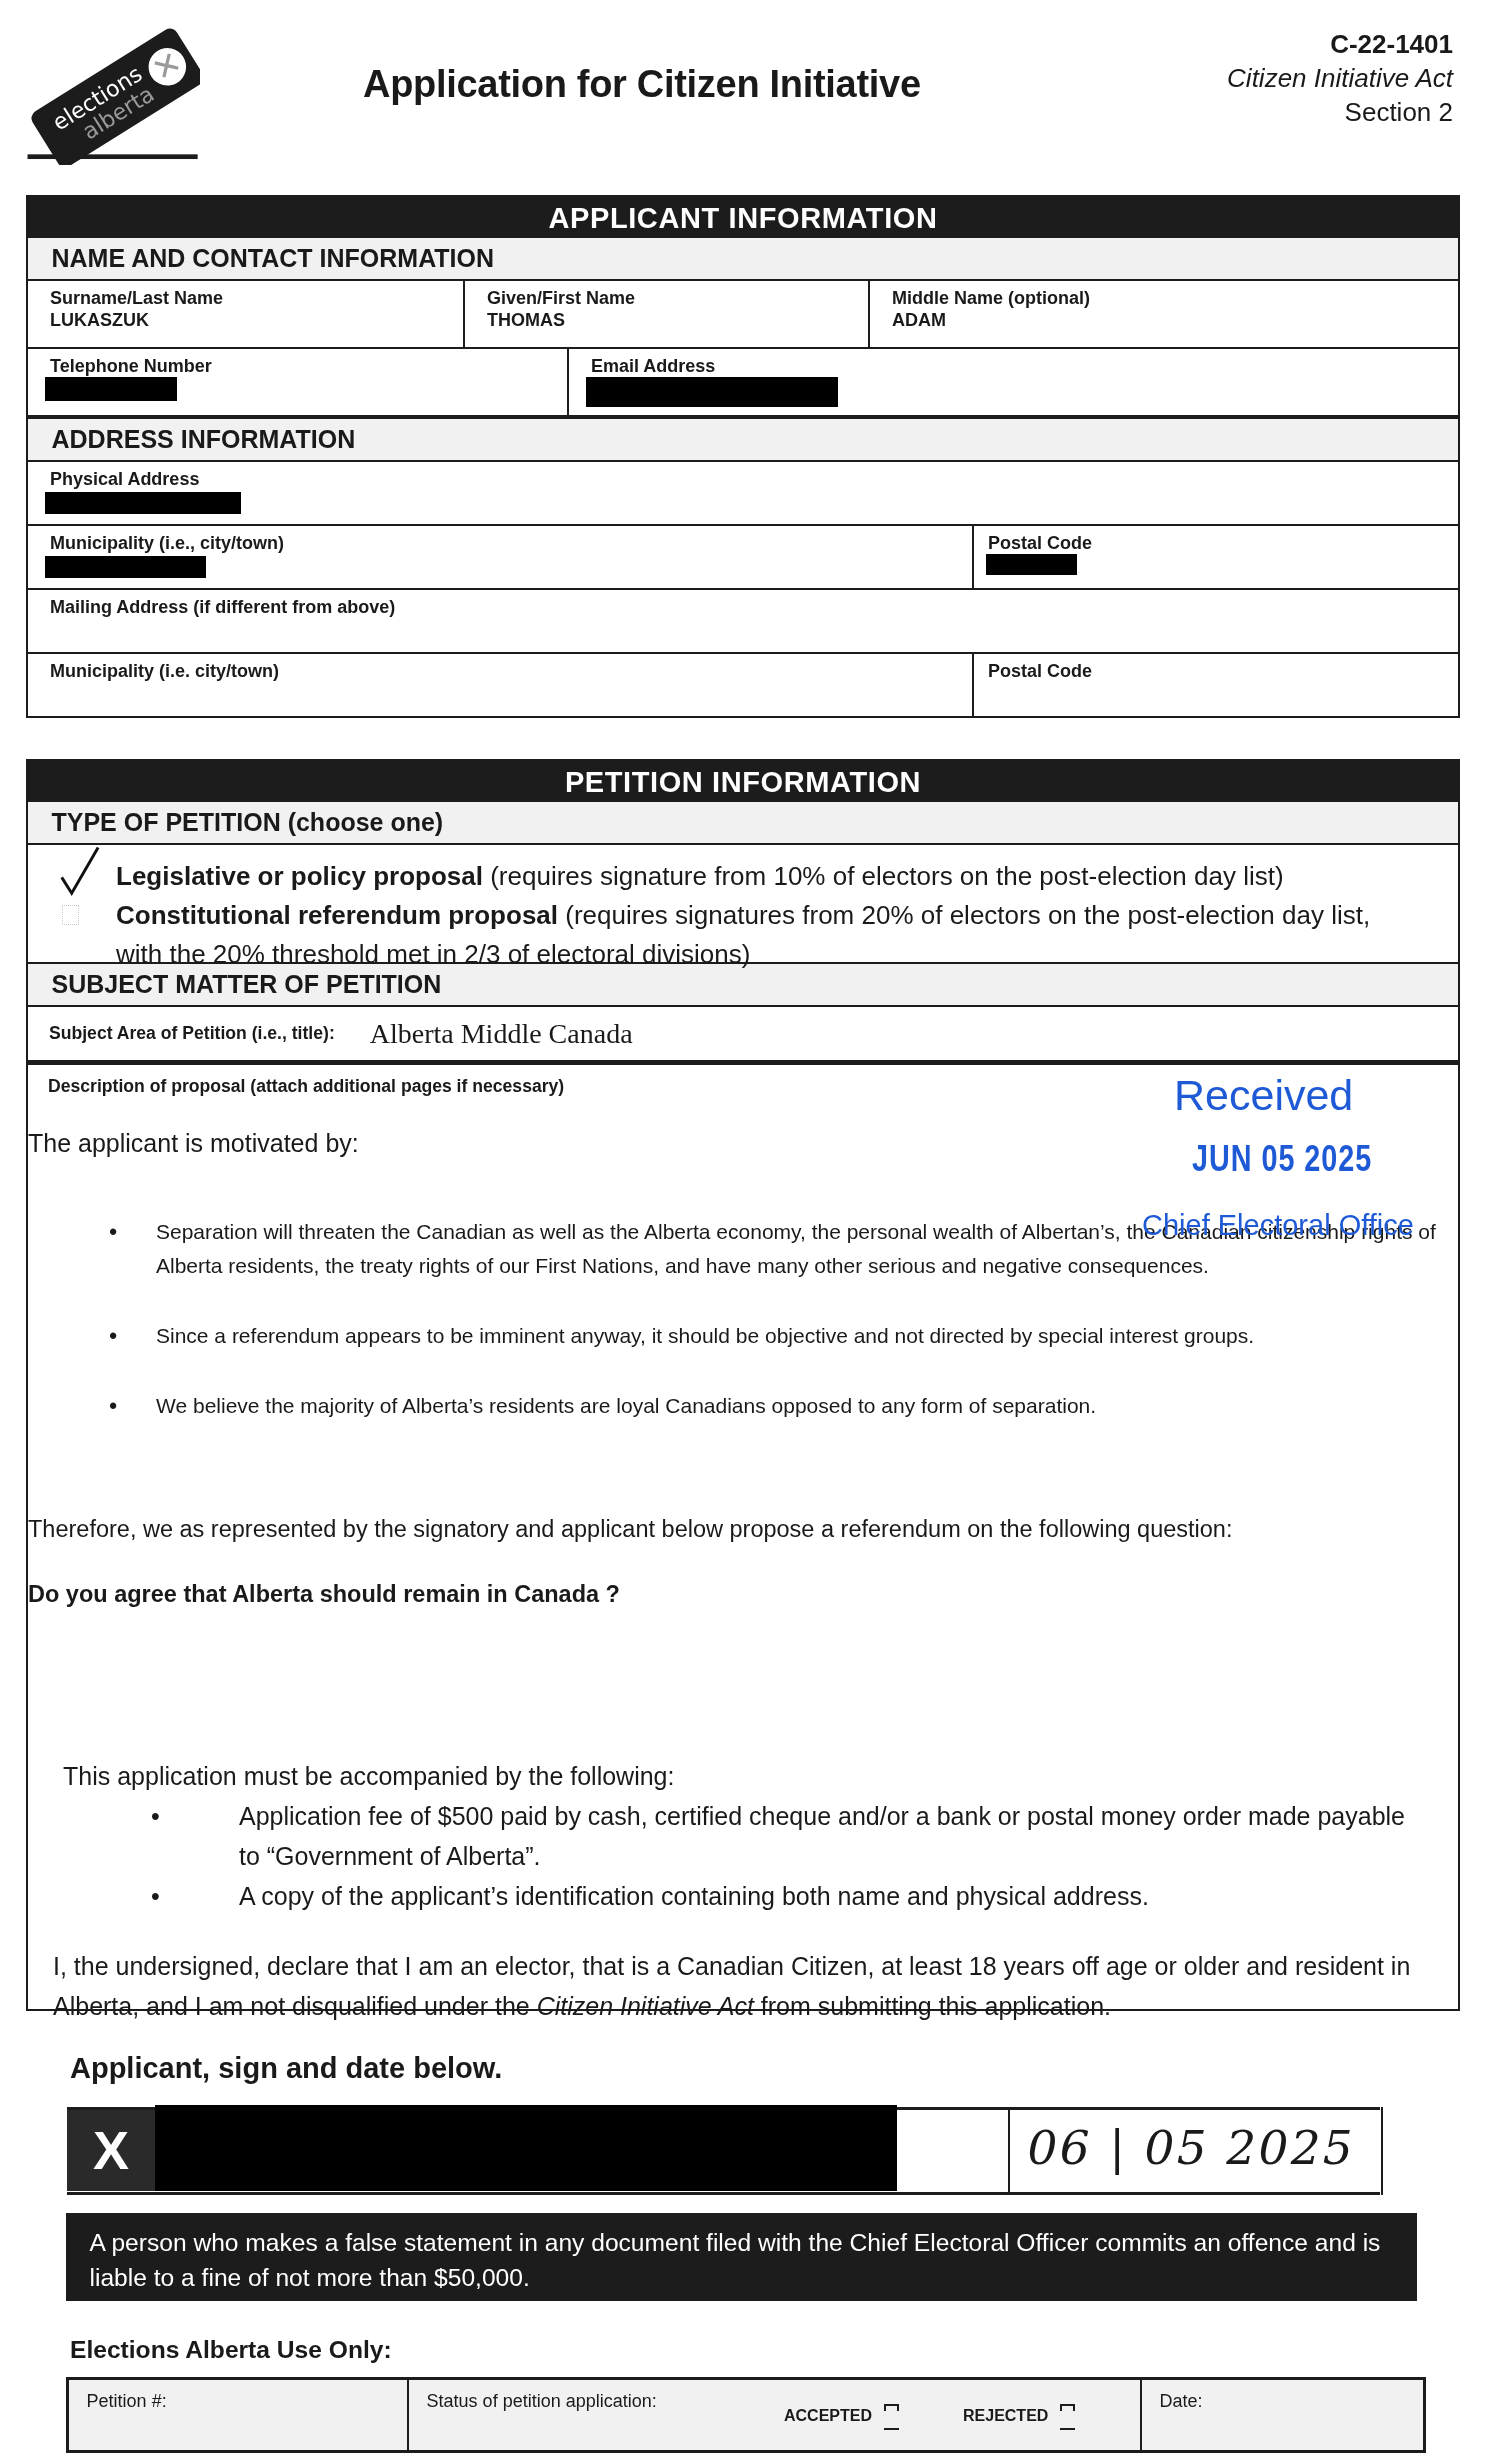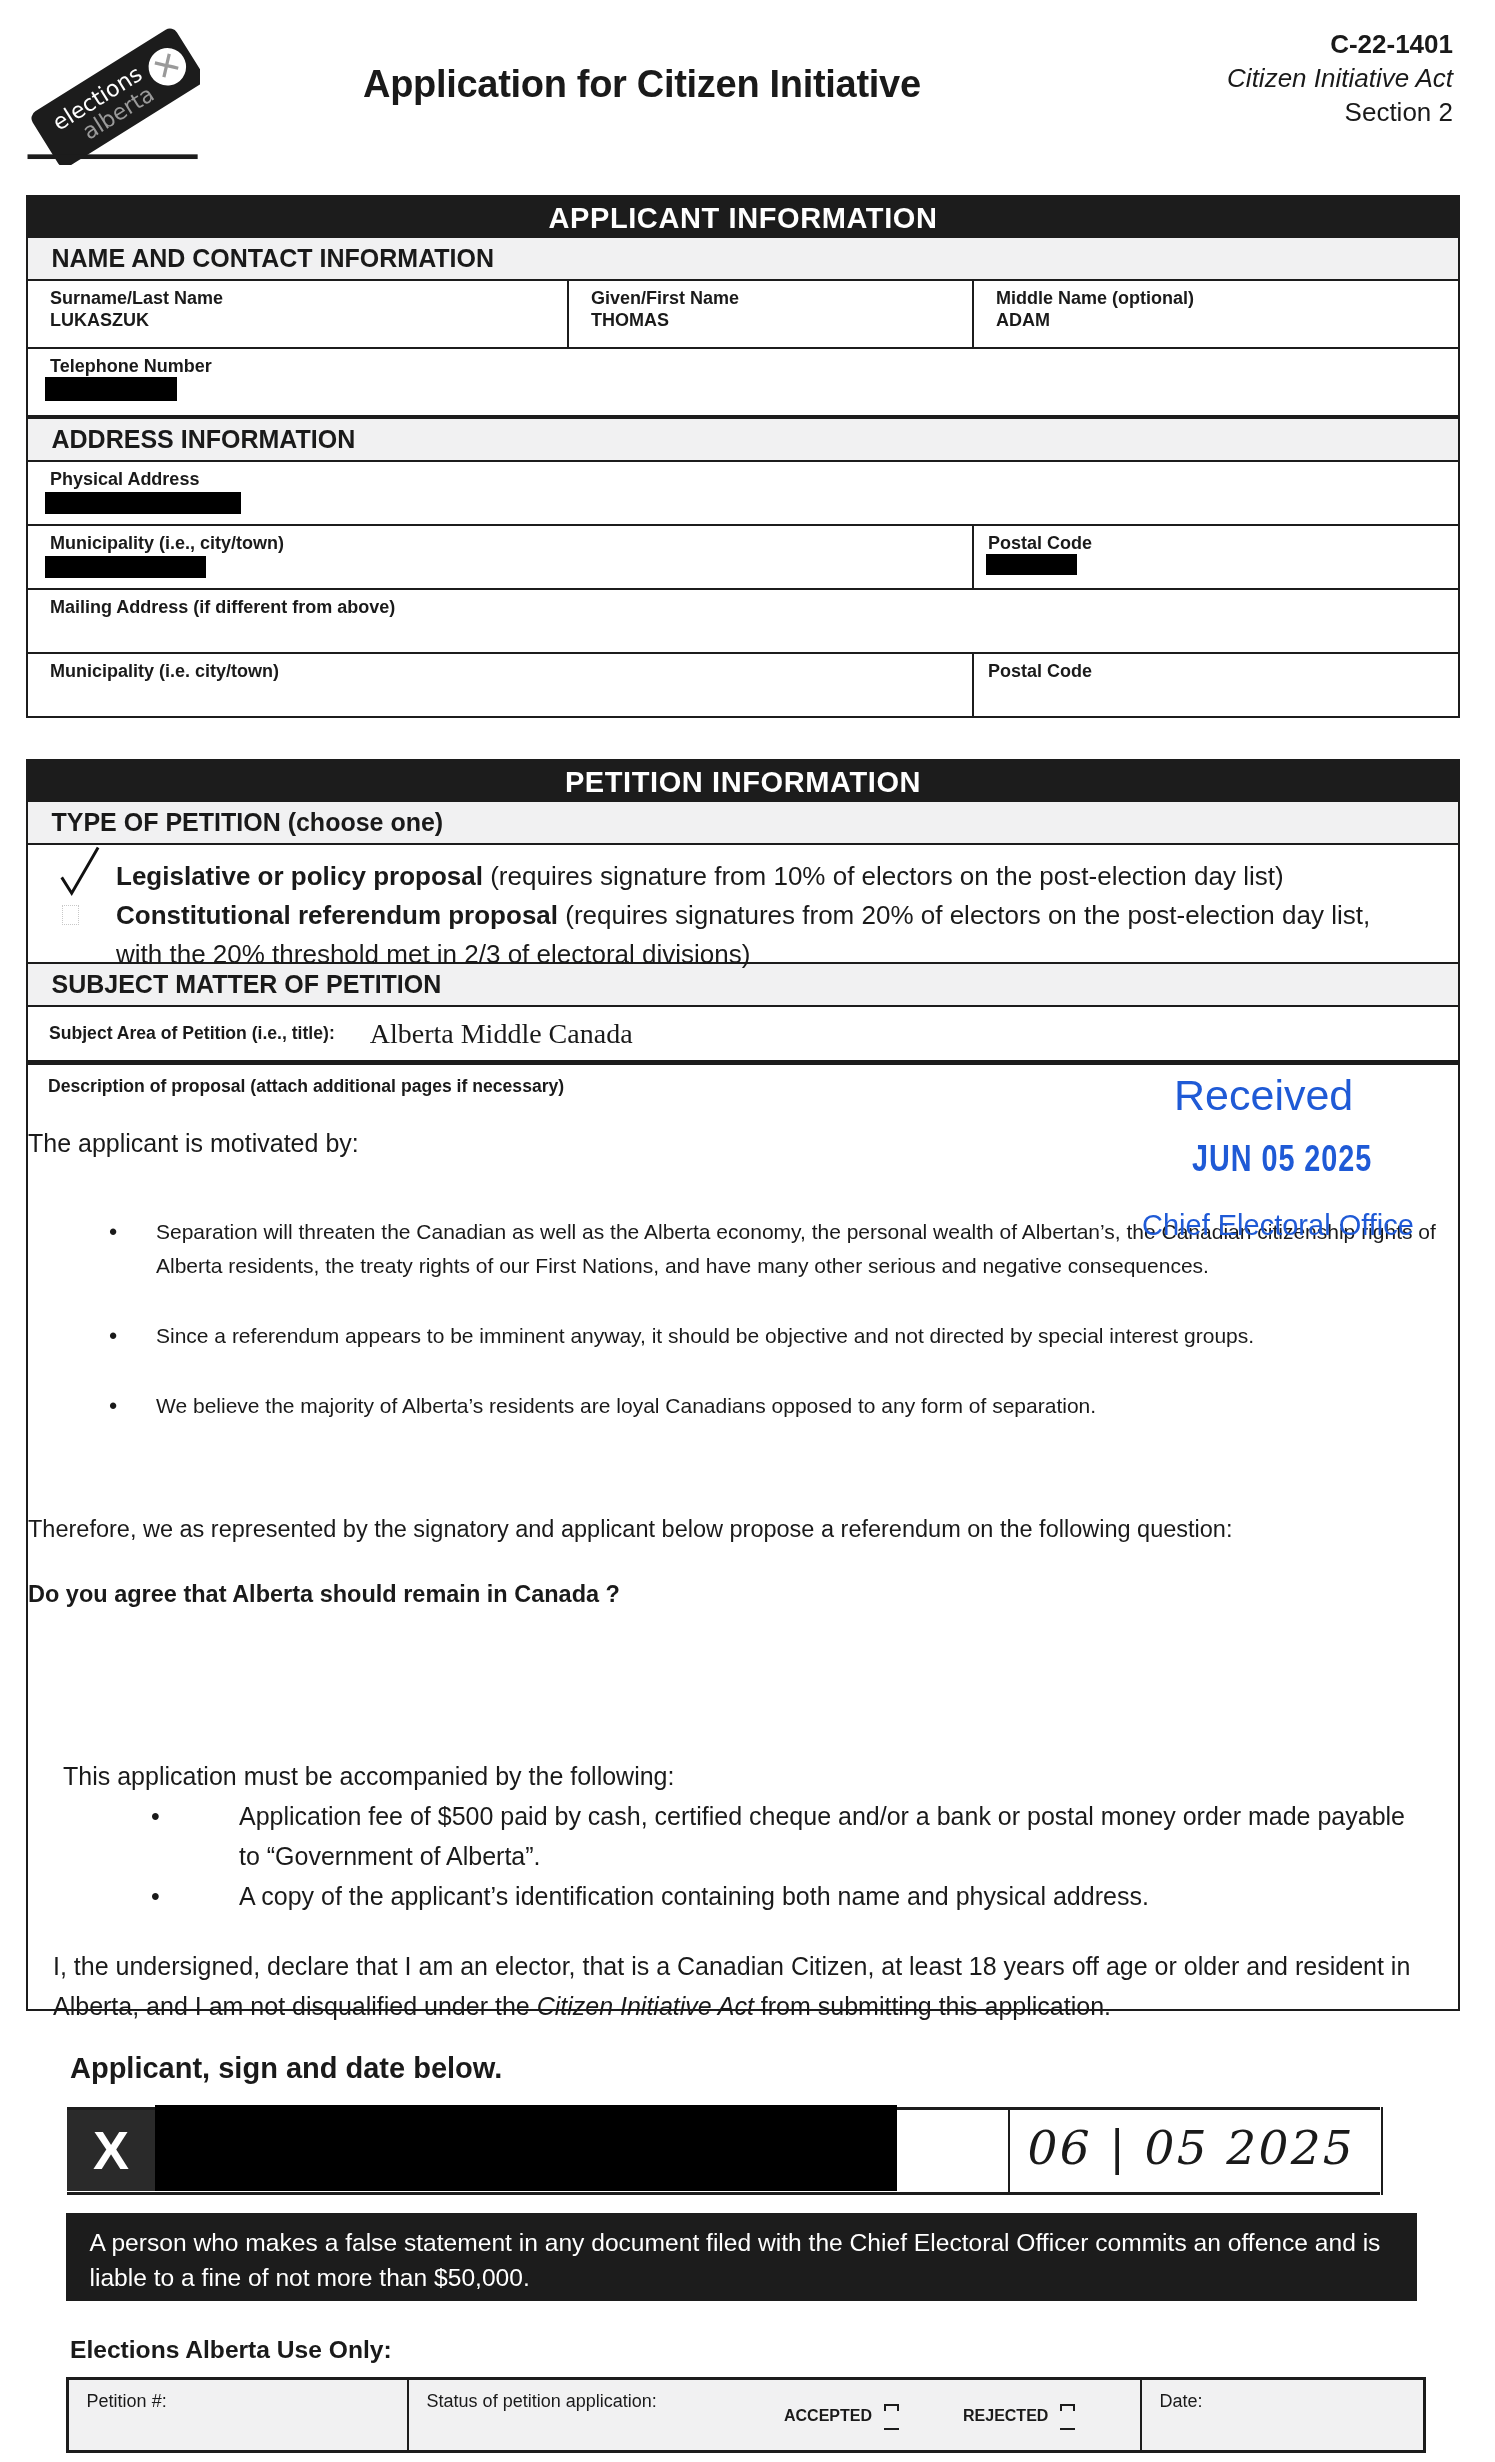--- a/index.html
+++ b/index.html
@@ -100,37 +100,41 @@
 <div class="abs formnum">
   <div class="code">C-22-1401</div>
   <div class="act">Citizen Initiative Act</div>
   <div>Section 2</div>
 </div>
 
 <div class="abs section" style="top:195px;">
   <div class="sec-head">APPLICANT INFORMATION</div>
   <div class="sub-head" style="border-top:none;">NAME AND CONTACT INFORMATION</div>
   <div class="row" style="height:66px;">
-    <div class="cell" style="width:539px;">
+    <div class="cell" style="width:435px;">
       <div class="lbl">Surname/Last Name</div>
       <div class="val">LUKASZUK</div>
     </div>
     <div class="cell" style="width:405px;">
       <div class="lbl">Given/First Name</div>
       <div class="val">THOMAS</div>
     </div>
     <div class="cell" style="flex:1;">
       <div class="lbl">Middle Name (optional)</div>
       <div class="val">ADAM</div>
     </div>
   </div>
   <div class="row" style="height:66px;">
     <div class="cell" style="width:539px;">
       <div class="lbl">Telephone Number</div>
       <span class="redact" style="width:132px;height:24.6px;margin-left:-4.7px;"></span>
+    </div>
+    <div class="cell" style="flex:1;">
+      <div class="lbl">Email Address</div>
+      <span class="redact" style="width:252px;height:30.5px;margin-left:-4.7px;"></span>
     </div>
   </div>
   <div class="sub-head">ADDRESS INFORMATION</div>
   <div class="row" style="height:62px;">
     <div class="cell" style="flex:1;">
       <div class="lbl">Physical Address</div>
       <span class="redact" style="width:196px;height:22px;margin-left:-4.7px;margin-top:2.3px;"></span>
     </div>
   </div>
   <div class="row" style="height:62px;">

